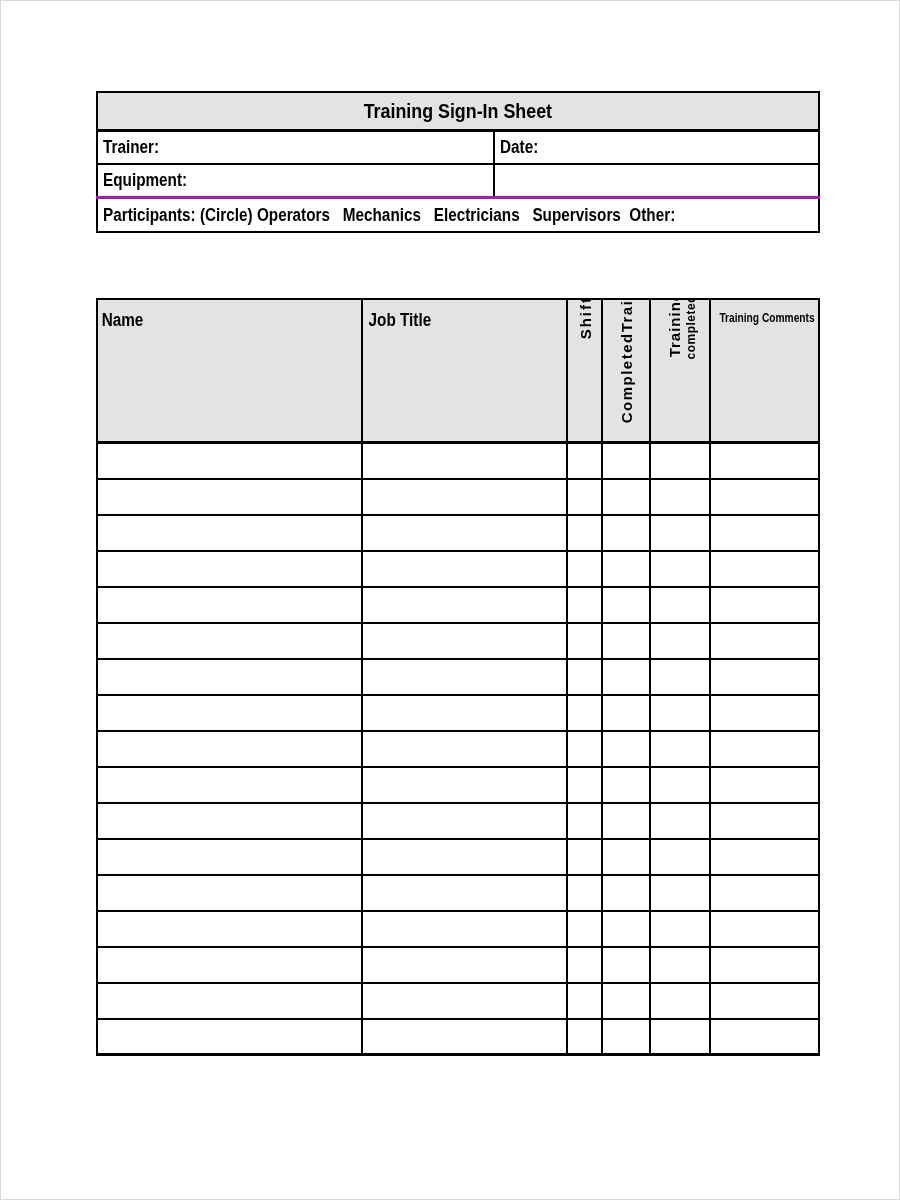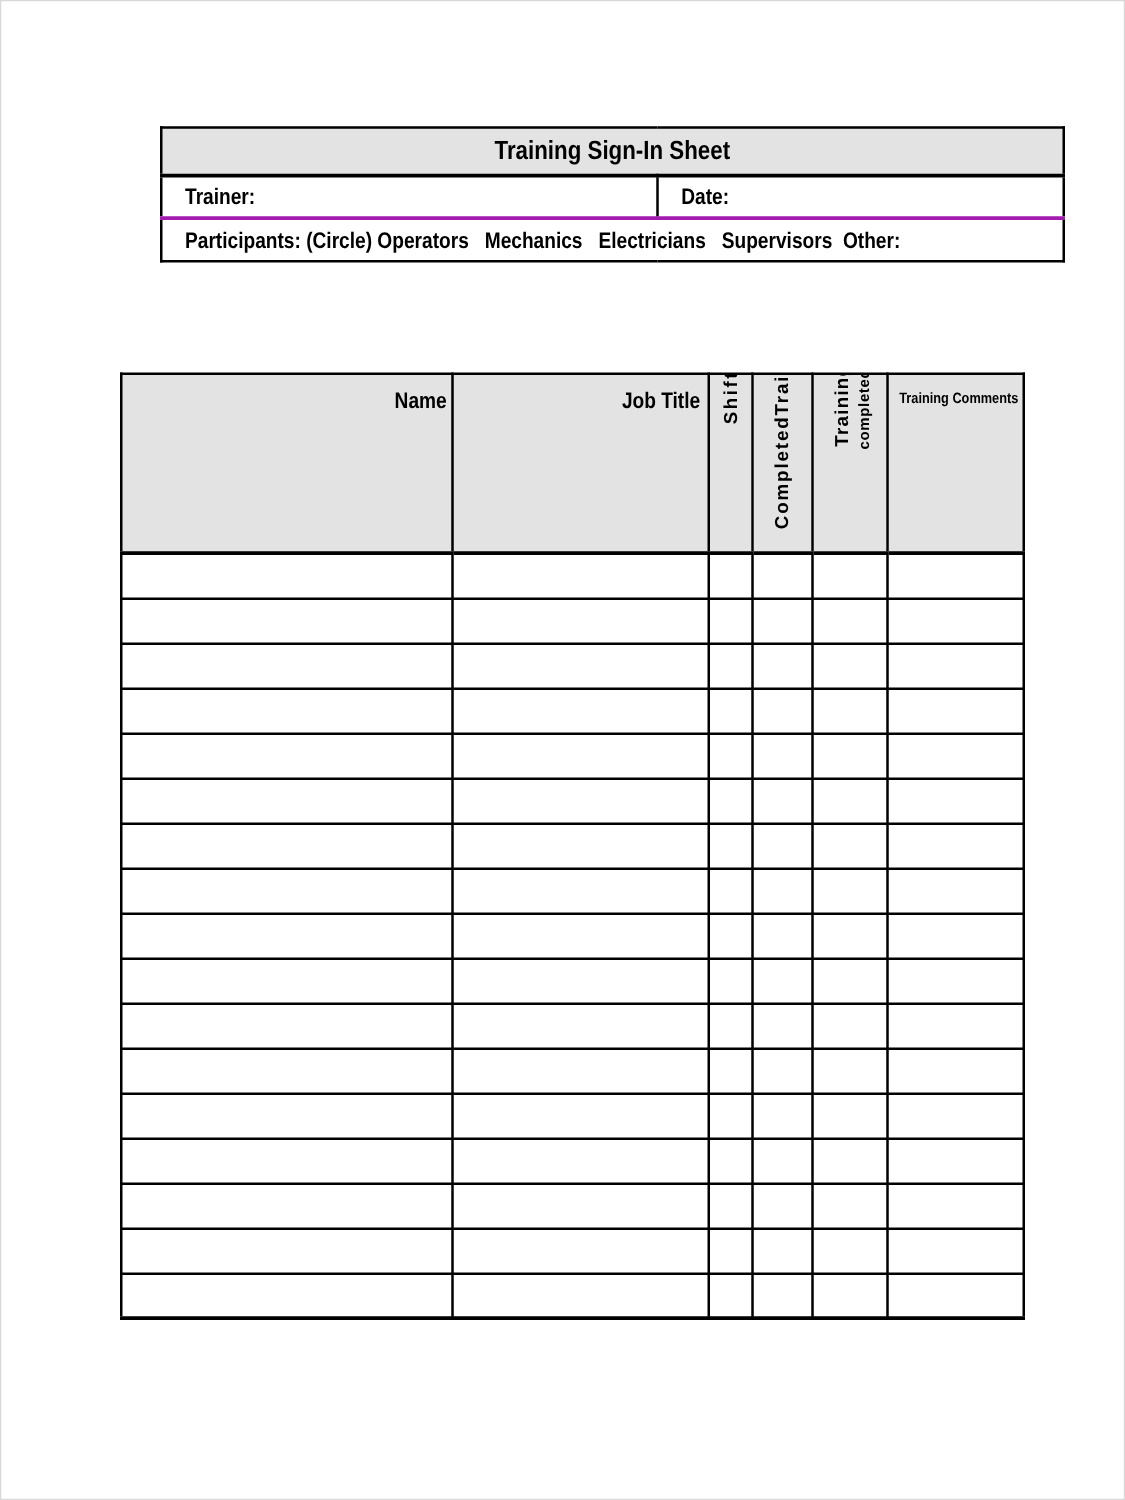--- a/index.html
+++ b/index.html
@@ -20,29 +20,28 @@
   }
   table { border-collapse: collapse; table-layout: fixed; }
 
   
   .cx   { display: inline-block; transform: scaleX(0.85); transform-origin: center; white-space: pre; }
   .cx-l { display: inline-block; transform: scaleX(0.85); transform-origin: left center; white-space: pre; }
 
   
   .info-table {
     position: absolute;
-    left: 95px; top: 100px;
+    left: 95px; top: 90px;
     width: 722px;
-    margin-left: 32px;
   }
   .info-table td {
     border: 2px solid #000;
     font-weight: bold;
     font-size: 18px;
-    padding: 0 0 0 18px;
+    padding: 0 0 0 5px;
     vertical-align: middle;
   }
   .info-table tr.title-row td {
     background: #e3e3e3;
     border-bottom: 3px solid #000;
     text-align: center;
     font-size: 21px;
     height: 36px;
     padding: 0;
   }
@@ -62,21 +61,21 @@
   .main-table thead th {
     background: #e3e3e3;
     border-bottom: 3px solid #000;
     font-weight: bold;
     vertical-align: top;
     padding: 0;
     height: 131px;
   }
   .main-table thead th.hcell-h {
     padding-top: 10px;
-    text-align: right;
+    text-align: left;
     font-size: 18px;
   }
   .main-table thead th.hcell-comments { font-size: 12px; line-height: 1.35; }
   .main-table thead th.vert { position: relative; }
   .vclip { position: absolute; left: 0; top: 0; right: 0; bottom: 0; overflow: hidden; }
   .vtxt {
     position: absolute;
     writing-mode: vertical-rl;
     white-space: nowrap;
     font-weight: bold;
@@ -117,20 +116,24 @@
       <col style="width:397px">
       <col style="width:325px">
     </colgroup>
     <tbody>
         <tr class="title-row">
       <td colspan="2"><span class="cx">Training Sign-In Sheet</span></td>
     </tr>
     <tr class="field-row">
       <td><span class="cx-l">Trainer:</span></td>
       <td><span class="cx-l">Date:</span></td>
+    </tr>
+    <tr class="field-row">
+      <td><span class="cx-l">Equipment:</span></td>
+      <td></td>
     </tr>
     <tr class="participants-row">
       <td colspan="2"><span class="cx-l">Participants: (Circle) Operators   Mechanics   Electricians   Supervisors  Other:</span></td>
     </tr>
   </tbody>
     </table>
 
   <table class="main-table">
     <colgroup>
       <col style="width:265px">

